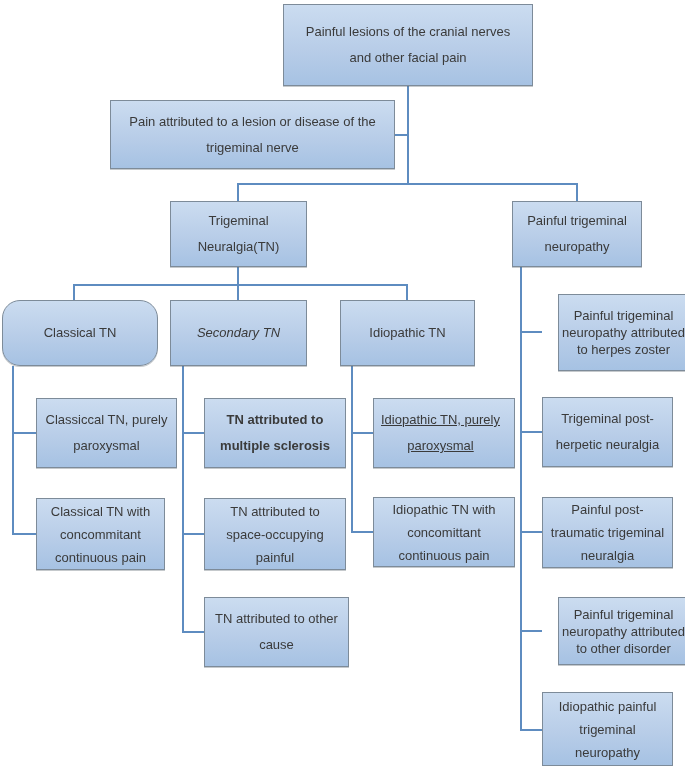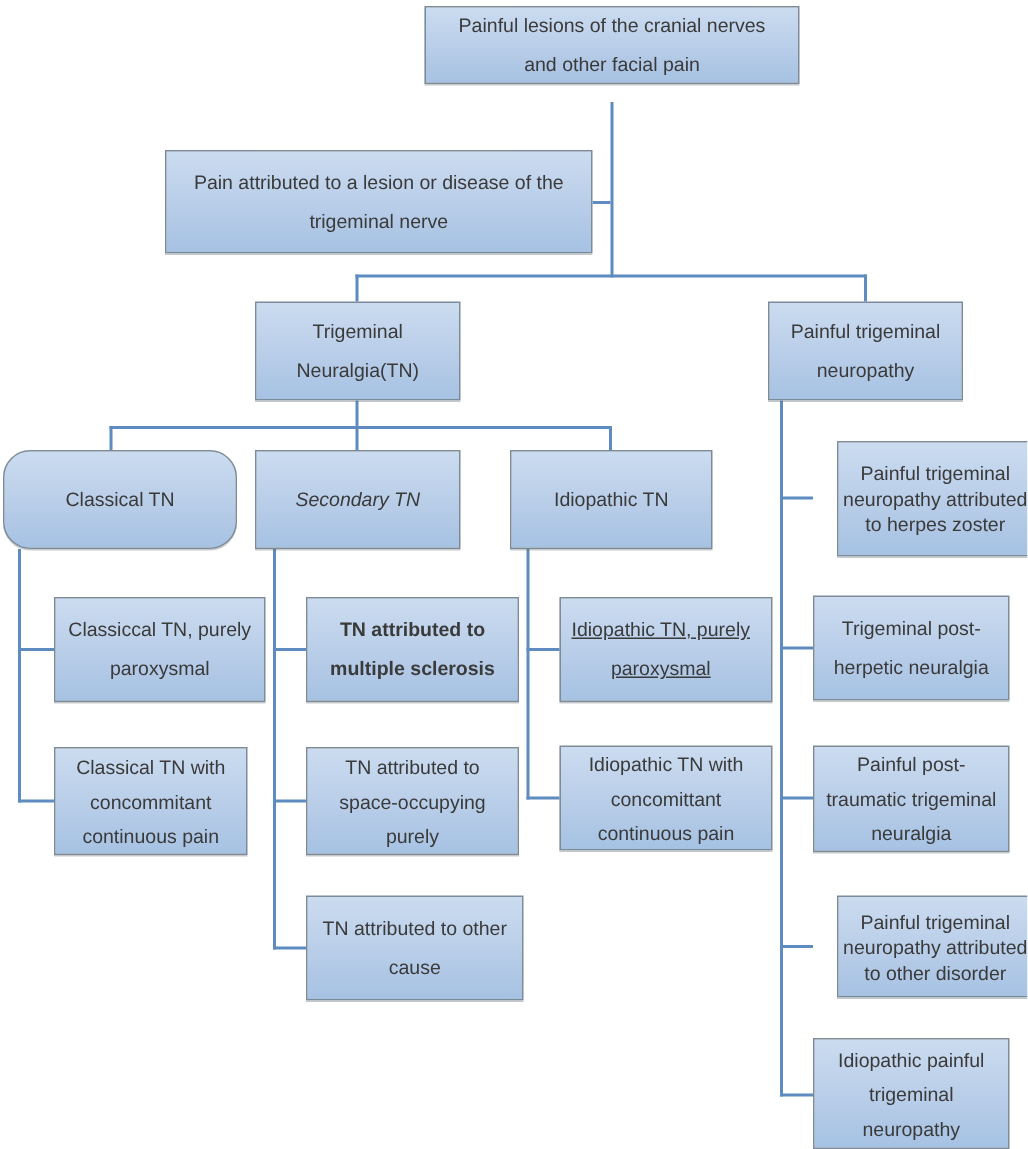--- a/index.html
+++ b/index.html
@@ -31,21 +31,21 @@
   .lh-tight{ line-height: 17px; margin-left: 16px; }
   .pad-wide { padding-left: 10px; padding-right: 10px; }
   .pad-xwide { padding-right: 13px; text-decoration: underline; }
   .pad-slim { padding-left: 3px; padding-right: 3px; }
   .line {
     position: absolute;
     background: #5e8cc0;
   }
 
   
-  #n-root                  { left:283px; top:4px;   width:250px; height:52px; }
+  #n-root                  { left:283px; top:4px;   width:250px; height:82px; }
   #n-trigeminal_lesion     { left:110px; top:100px; width:285px; height:69px; }
   #n-tn                    { left:170px; top:201px; width:137px; height:66px; }
   #n-painful_tn            { left:512px; top:201px; width:130px; height:66px; }
   #n-classical             { left:2px;   top:300px; width:156px; height:66px;border-radius:18px; }
   #n-secondary             { left:170px; top:300px; width:137px; height:66px;font-style:italic; }
   #n-idiopathic            { left:340px; top:300px; width:135px; height:66px; }
   #n-classical_paroxysmal  { left:36px;  top:398px; width:141px; height:70px; }
   #n-classical_continuous  { left:36px;  top:498px; width:129px; height:72px; }
   #n-secondary_ms          { left:204px; top:398px; width:142px; height:70px;font-weight:bold; }
   #n-secondary_space       { left:204px; top:498px; width:142px; height:72px; }
@@ -128,21 +128,21 @@
 
   <div class="node lh-med" id="n-classical_continuous">
     <span>Classical TN with concommitant continuous pain</span>
   </div>
 
   <div class="node" id="n-secondary_ms">
     <span>TN attributed to multiple sclerosis</span>
   </div>
 
   <div class="node lh-med" id="n-secondary_space">
-    <span>TN attributed to space-occupying purely</span>
+    <span>TN attributed to space-occupying painful</span>
   </div>
 
   <div class="node" id="n-secondary_other">
     <span>TN attributed to other cause</span>
   </div>
 
   <div class="node pad-xwide" id="n-idiopathic_paroxysmal">
     <span>Idiopathic TN, purely paroxysmal</span>
   </div>
 

